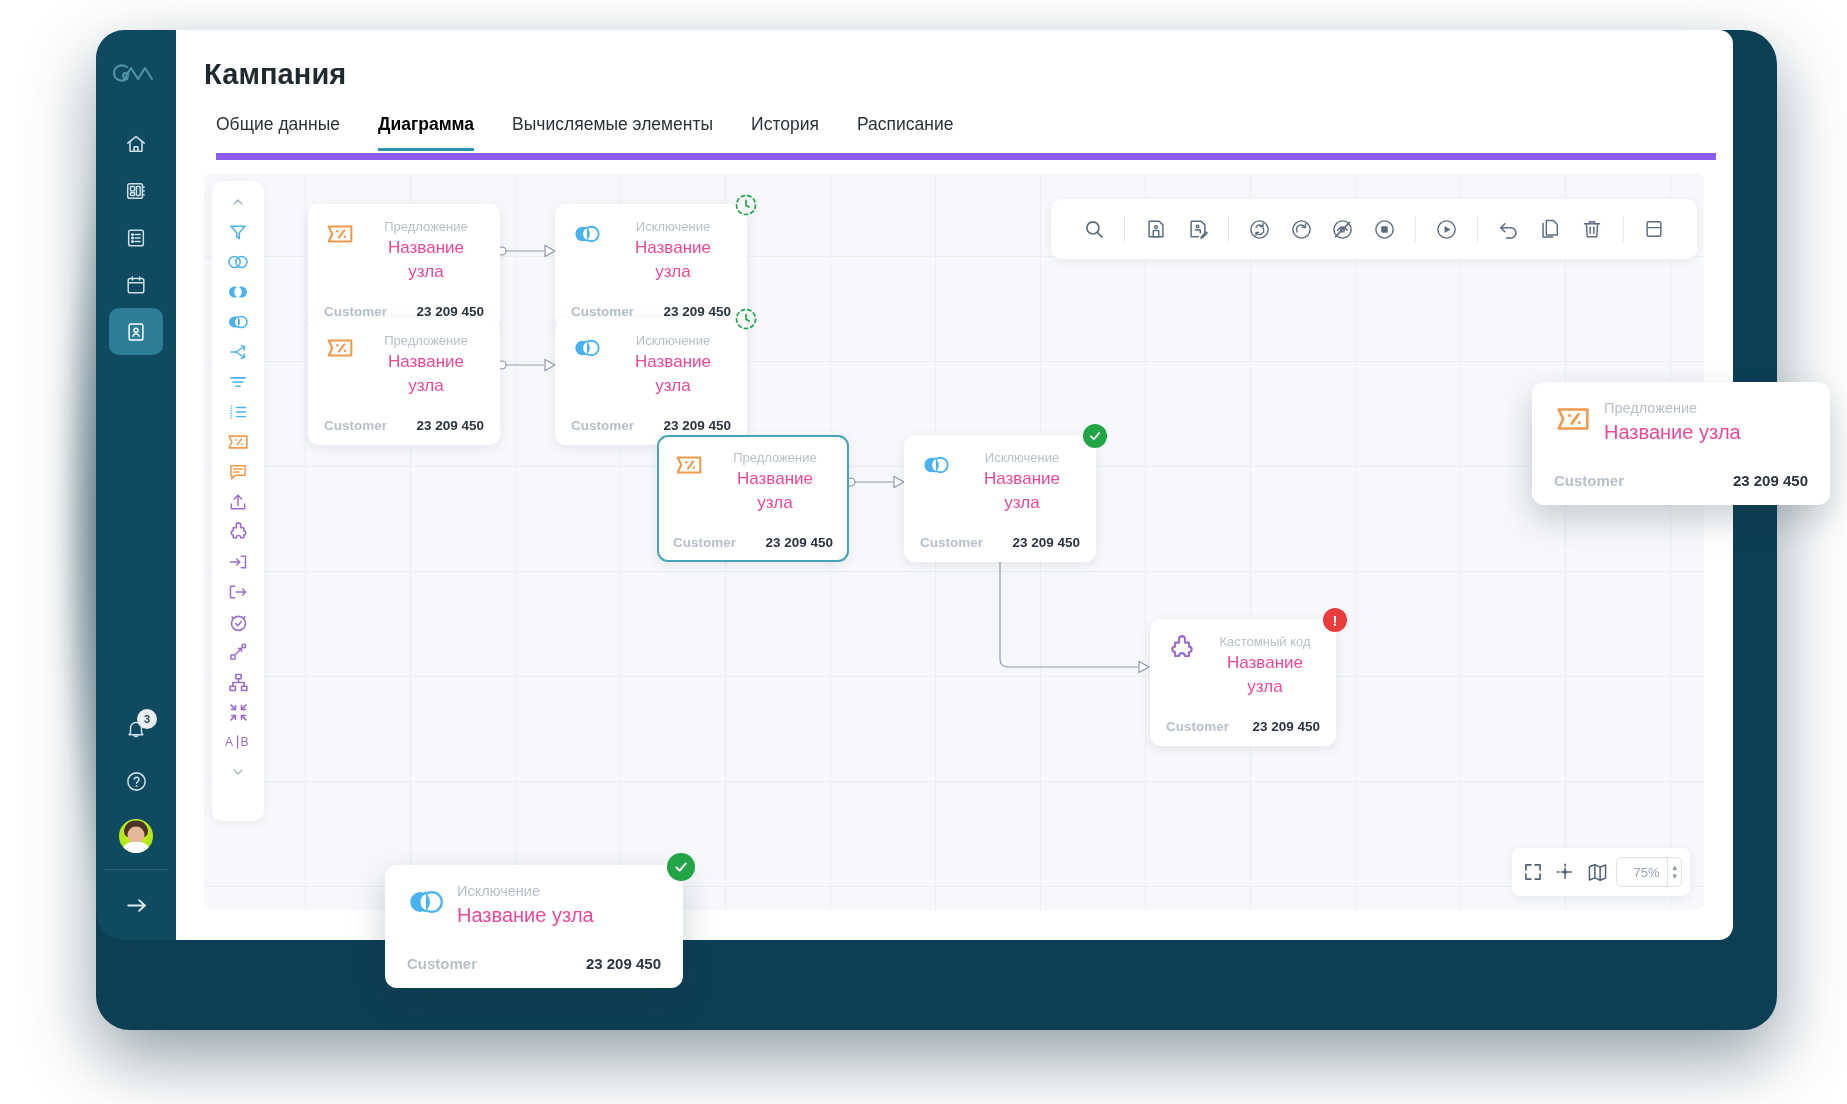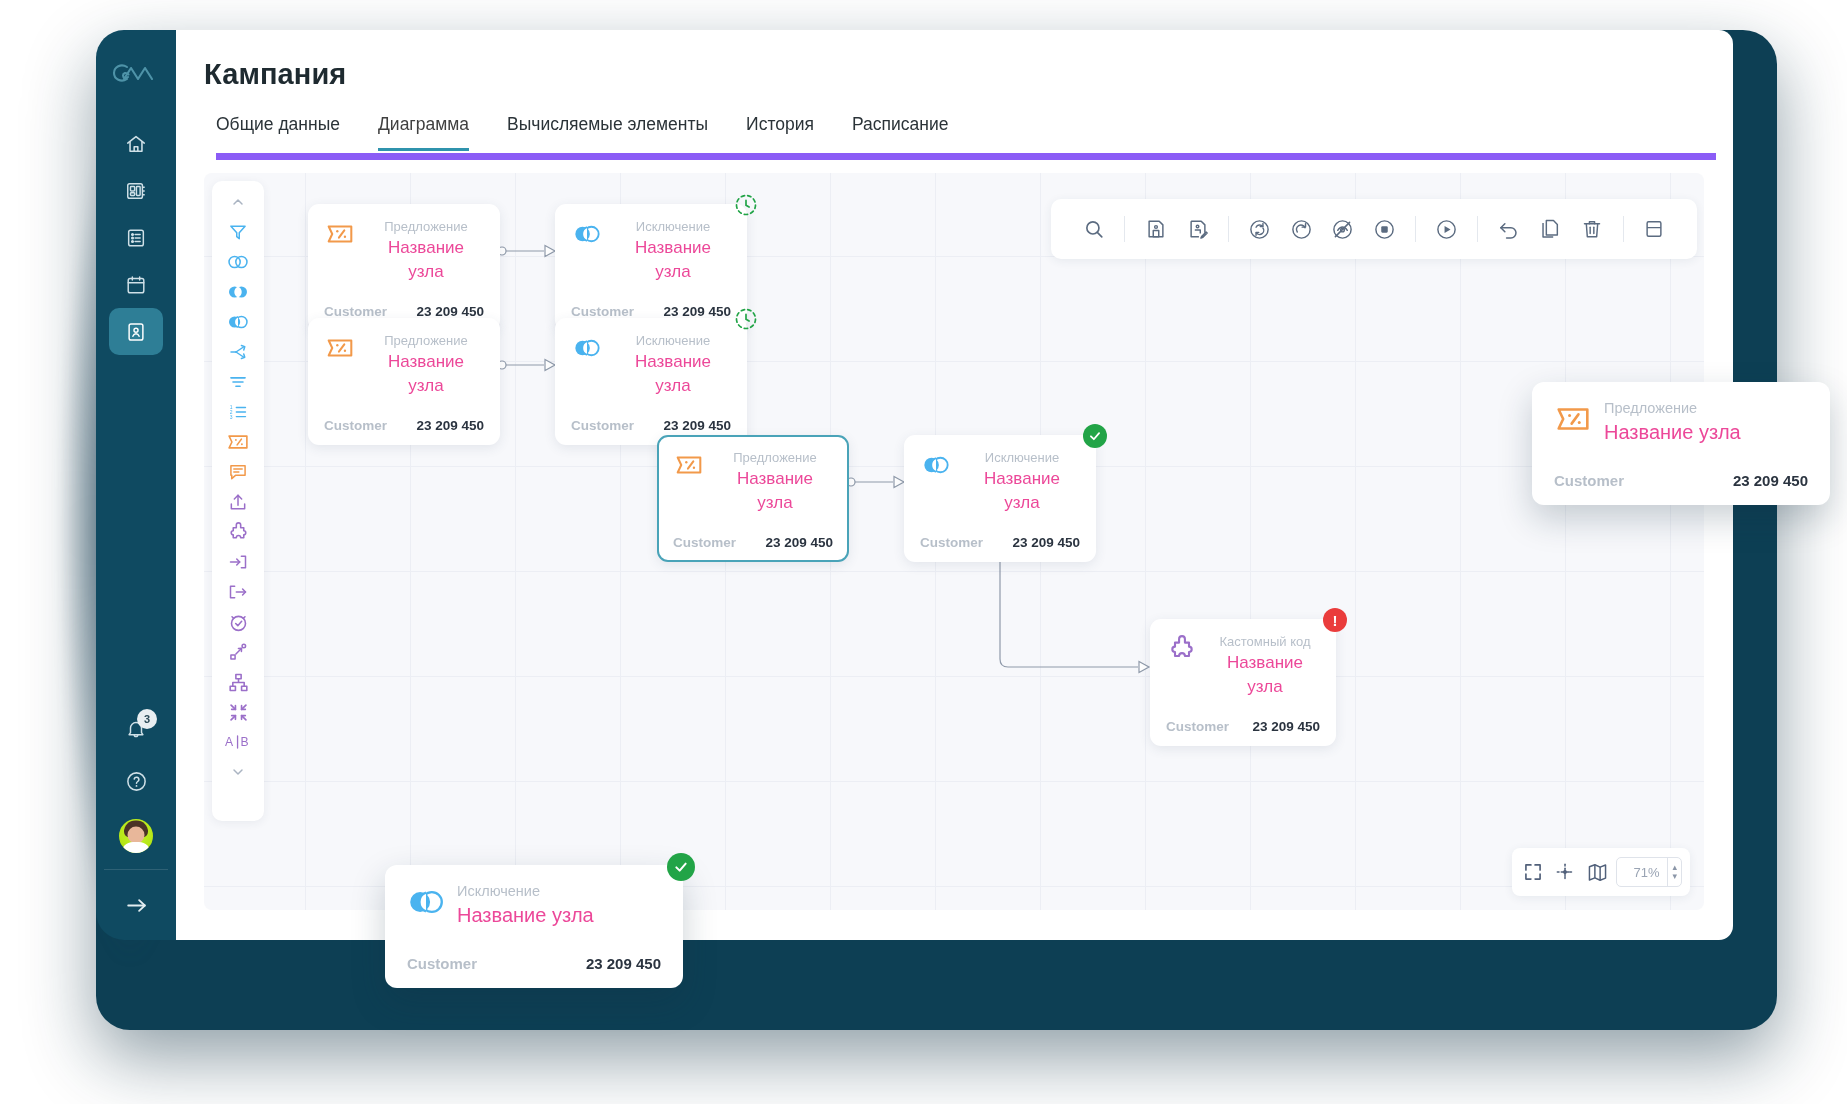--- a/index.html
+++ b/index.html
@@ -109,21 +109,21 @@
     display:flex; align-items:flex-start; gap: 0px;
     border-bottom: 7px solid #8b5cf6;
     margin-left: 12px;
   }
   .tab {
     font-size: 17.5px; color: #2b3338;
     padding: 0 0 13px 0; margin-right: 38px;
     cursor:pointer; white-space:nowrap;
     border-bottom: 3px solid transparent;
   }
-  .tab.active { color:#404040; border-bottom-color:#2f93ad; }
+  .tab.active { color:#000000; border-bottom-color:#2f93ad;font-weight:bold; }
 
   
   .canvas {
     position:absolute; left: 28px; top: 143px;
     width: 1500px; height: 737px;
     background: #f7f8fb;
     border-radius: 8px;
     overflow: hidden;
     background-image:
       linear-gradient(to right, #eceef4 1px, transparent 1px),
@@ -785,21 +785,21 @@
           </svg>
         </div>
         <div class="zm-btn">
           <svg width="21" height="21" viewBox="0 0 24 24" fill="none" stroke="currentColor" stroke-width="1.7" stroke-linejoin="round">
             <path d="M2.8 5.5 L9 3.2 L15 5.8 L21.2 3.4 V18.4 L15 20.8 L9 18.2 L2.8 20.5 Z"></path>
             <path d="M9 3.2 V18.2"></path>
               <path d="M15 5.8 V20.8"></path>
           </svg>
         </div>
         <div class="zm-field">
-          <span class="zm-val">71%</span>
+          <span class="zm-val">75%</span>
           <span class="zm-steppers">
             <span>▴</span>
             <span>▾</span>
           </span>
         </div>
       </div>
 
     </div>
   </div>
 

